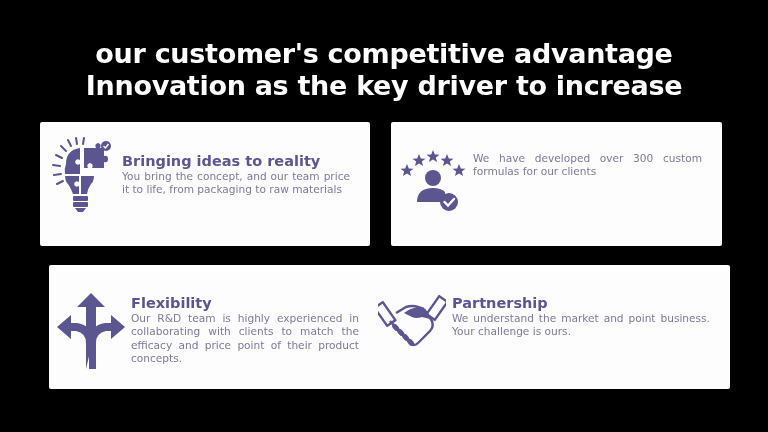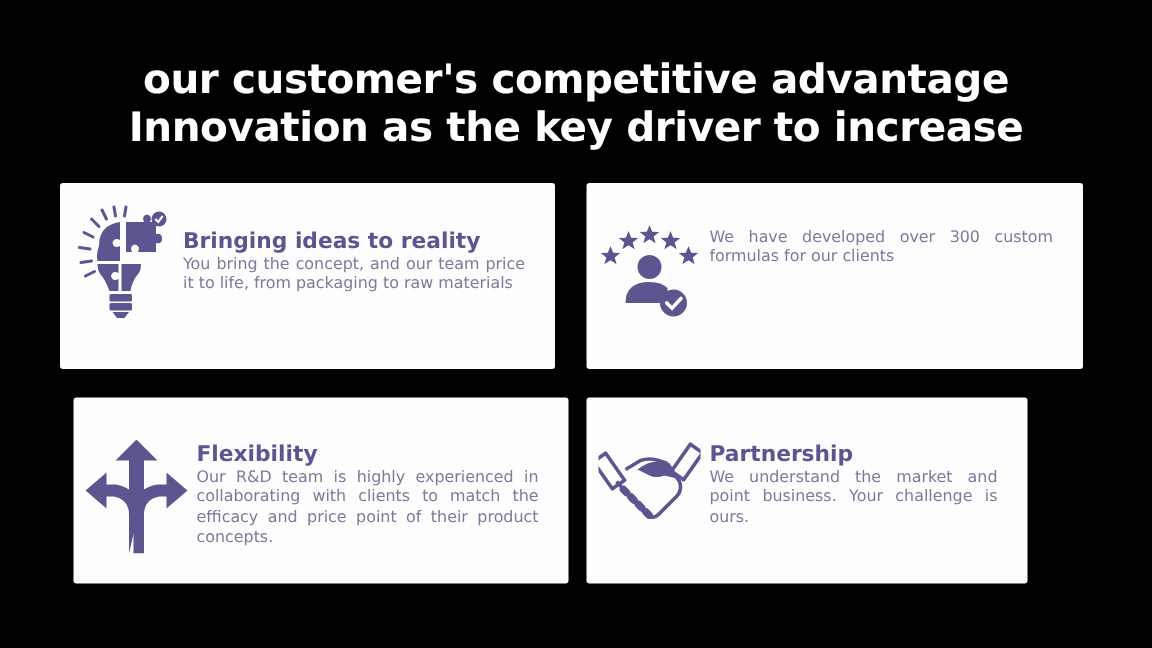--- a/index.html
+++ b/index.html
@@ -3,21 +3,21 @@
 <meta charset="utf-8">
 <style>
   html, body { margin:0; padding:0; }
   body { width:768px; height:432px; background:#000; position:relative; overflow:hidden; font-family:"Liberation Sans", sans-serif; }
   .title { position:absolute; left:0; top:38px; width:768px; text-align:center; color:#fff; font-family:"DejaVu Sans", sans-serif; font-weight:bold; font-size:27px; line-height:32px; letter-spacing:-0.3px; }
   .title div { white-space:nowrap; }
   .card { position:absolute; background:#fdfdfe; border-radius:2px; width:330px; height:124px; }
   .c1 { left:40px; top:122px; }
   .c2 { left:391px; top:122px; width:331px; }
   .c3 { left:49px; top:265px; }
-  .c4 { left:391px; top:265px; width:294px; }
+  .c4 { left:370px; top:265px; width:360px; }
   .icon { position:absolute; left:8px; top:16px; width:68px; height:76px; }
   .c1 .icon { top:14px; }
   .c3 .icon { top:28px; }
   .c4 .icon { top:26px; }
   .text { position:absolute; left:82px; top:30px; right:20px; color:#5b5590; }
   .c3 .text, .c4 .text { top:29px; }
   .heading { font-family:"DejaVu Sans", sans-serif; font-weight:bold; font-size:14.5px; line-height:18px; color:#5b5590; white-space:nowrap; }
   .desc { font-family:"DejaVu Sans", sans-serif; font-size:10.6px; line-height:13.3px; color:#7c7a99; text-align:justify; margin-top:0px; }
 </style>
 </head>

